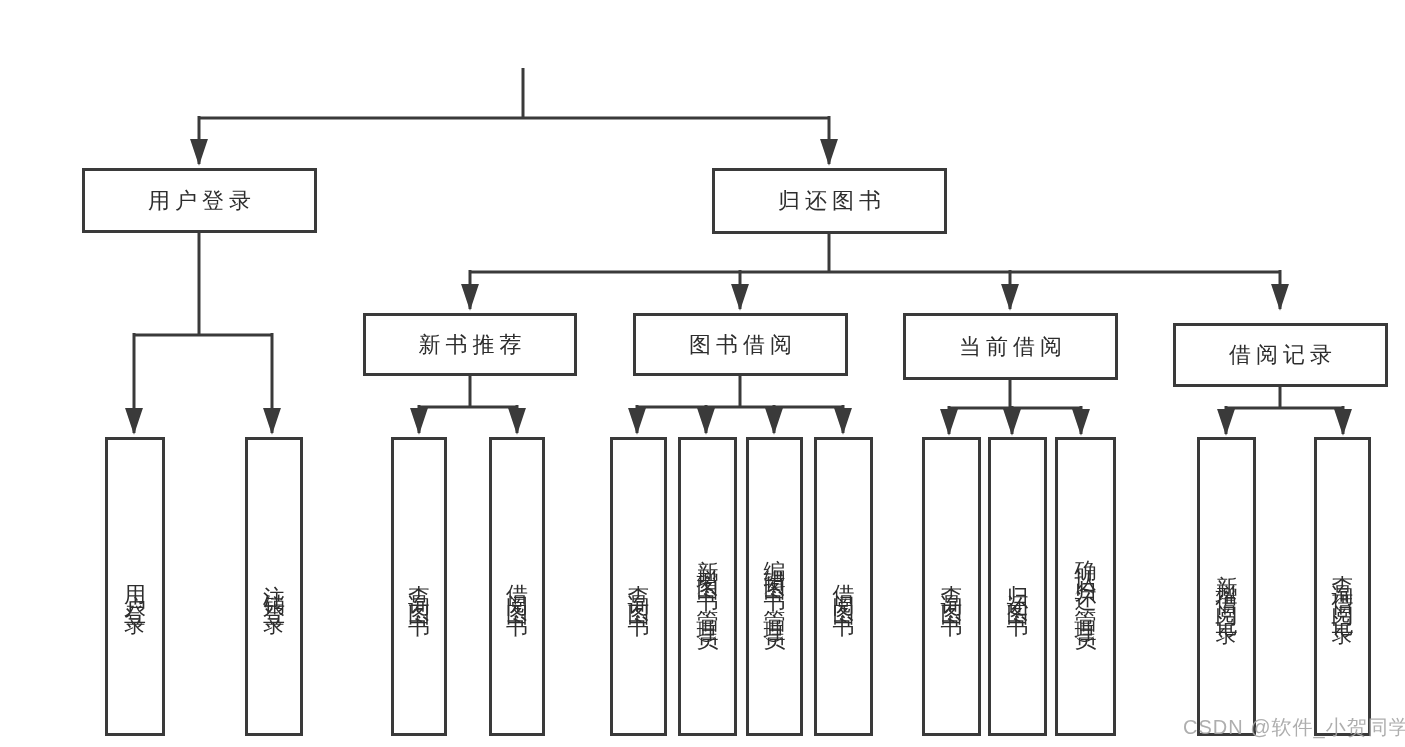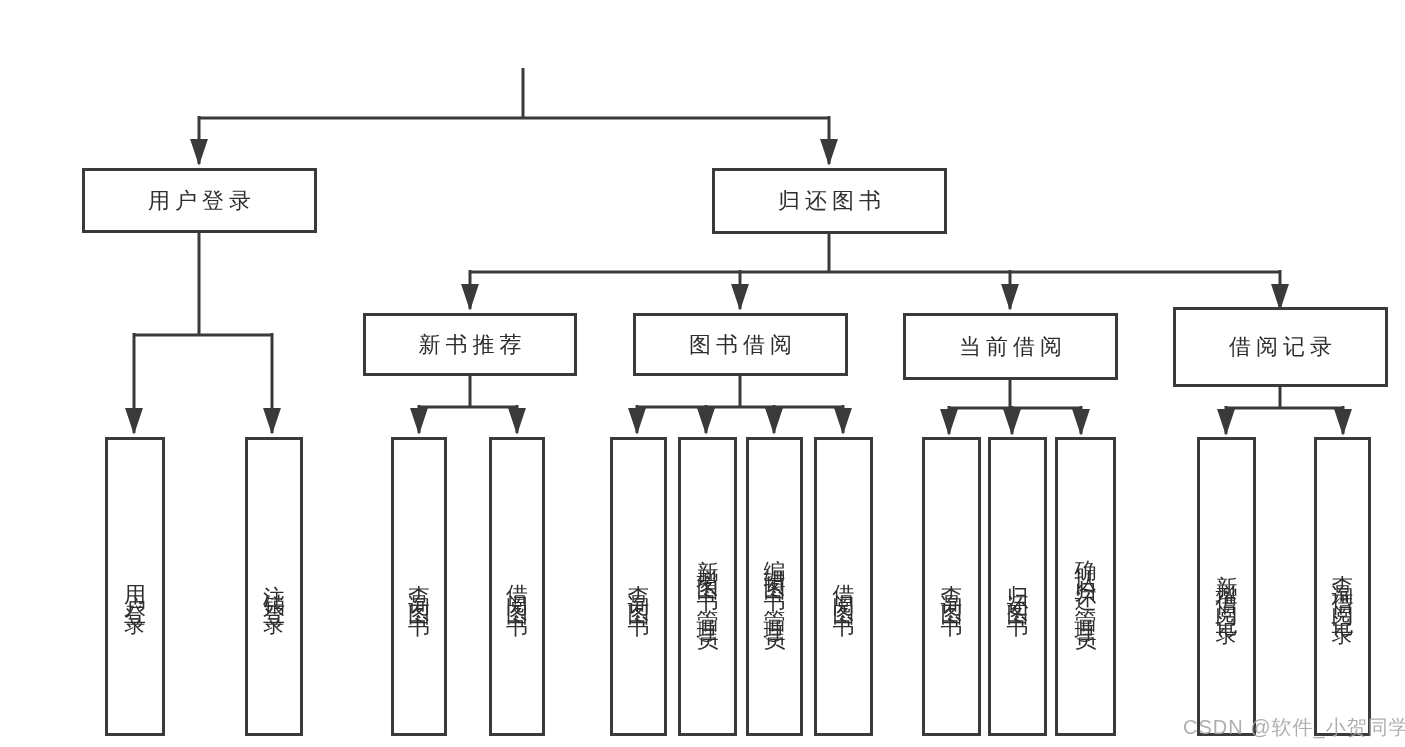--- a/index.html
+++ b/index.html
@@ -134,21 +134,21 @@
 
   <div class="node" style="left:633px; top:313px; width:215px; height:63px">
     <span class="hlabel">图书借阅</span>
   </div>
   <div class="node" style="left:363px; top:313px; width:214px; height:63px">
     <span class="hlabel">新书推荐</span>
   </div>
   <div class="node" style="left:903px; top:313px; width:215px; height:67px">
     <span class="hlabel">当前借阅</span>
   </div>
-  <div class="node" style="left:1173px; top:307px; width:215px; height:80px">
+  <div class="node" style="left:1173px; top:323px; width:215px; height:64px">
     <span class="hlabel">借阅记录</span>
   </div>
 
   <div class="node" style="left:105px; top:437px; width:60px; height:299px">
     <span class="vtext">用户登录</span>
   </div>
   <div class="node" style="left:245px; top:437px; width:58px; height:299px">
     <span class="vtext">注销登录</span>
   </div>
 

